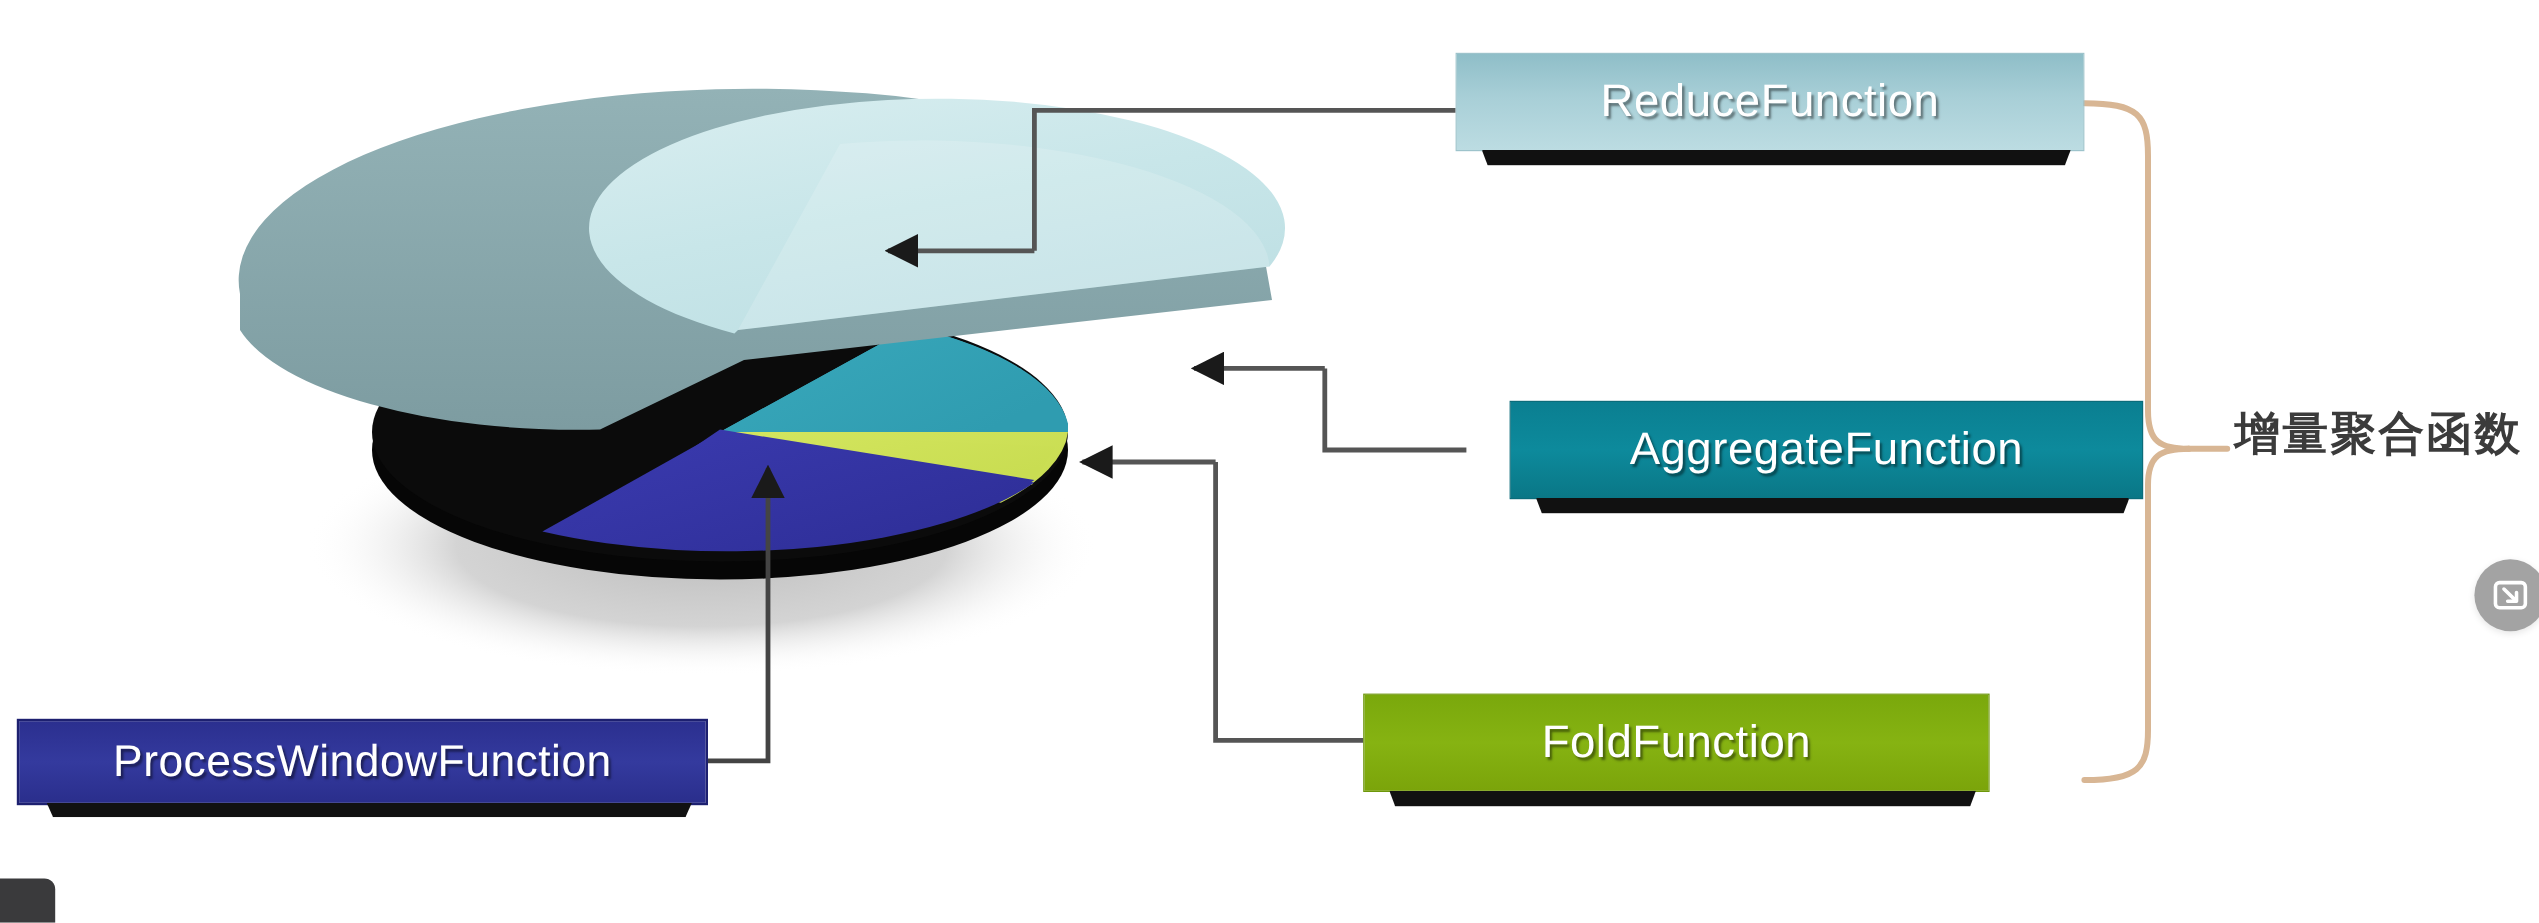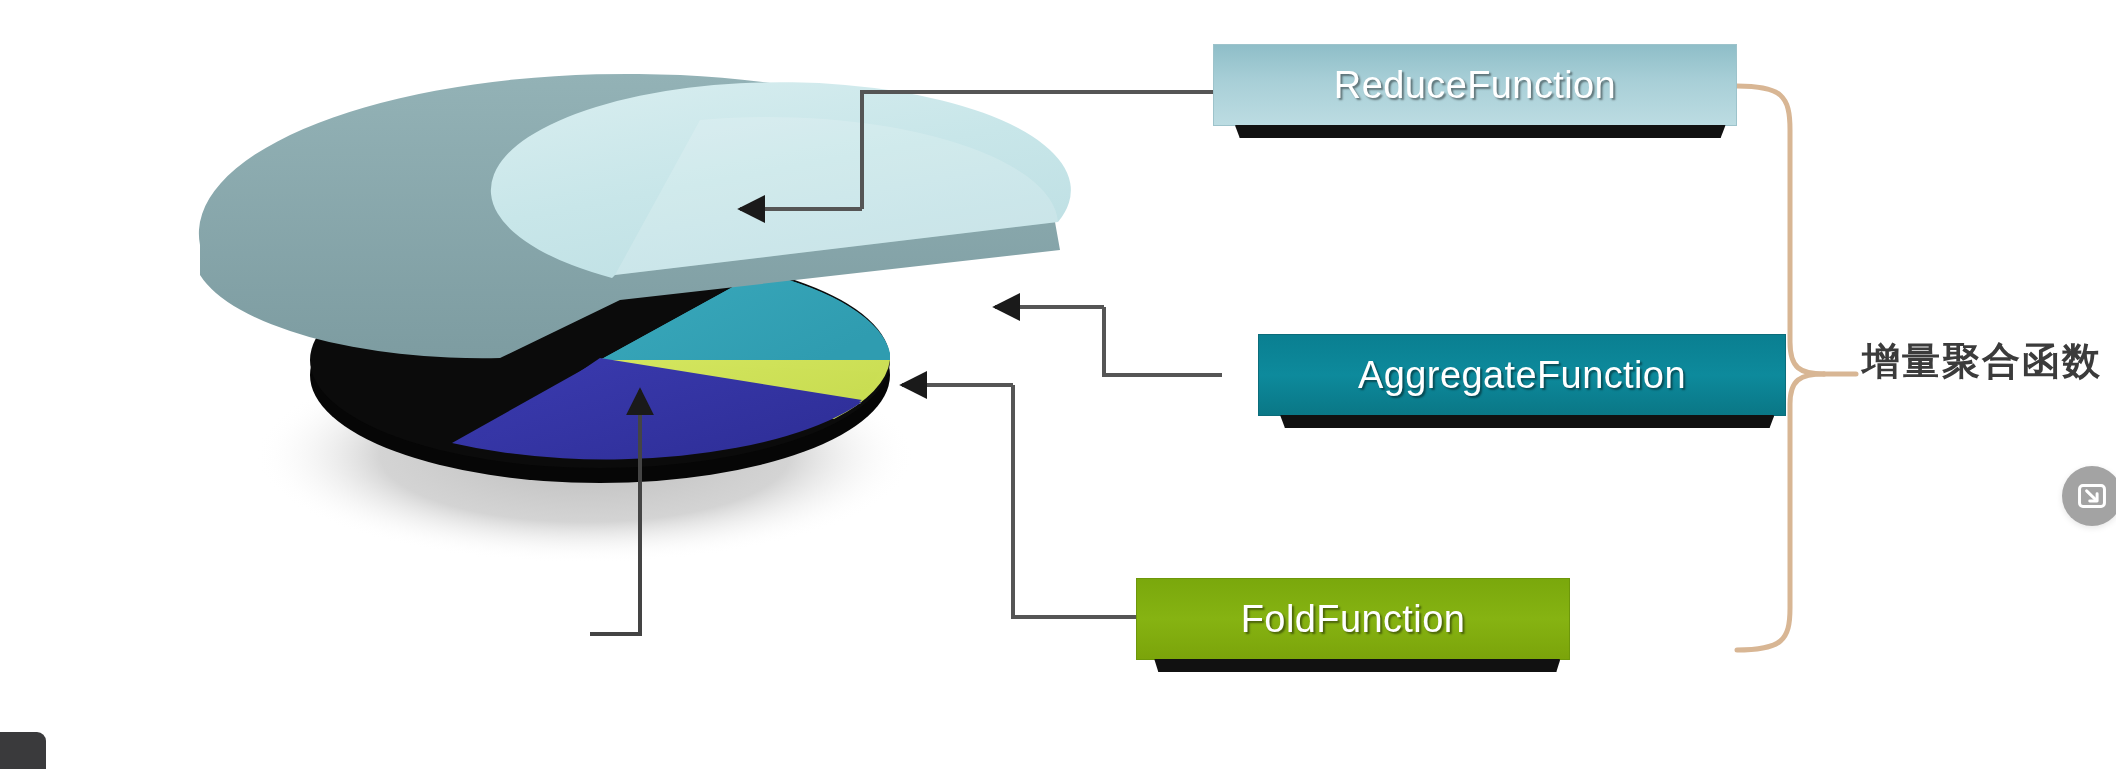--- a/index.html
+++ b/index.html
@@ -62,21 +62,21 @@
   
   #box-aggregate {
     left: 1222px; top: 334px; width: 528px; height: 82px;
     background: linear-gradient(180deg, #0a7f91 0%, #0d8a9c 50%, #0a7786 100%);
     border: 1px solid #0b6c7a;
     font-size: 38px;
     margin-left: 36px;
   }
   
   #box-fold {
-    left: 1136px; top: 578px; width: 434px; height: 82px;
+    left: 1136px; top: 578px; width: 522px; height: 82px;
     background: linear-gradient(180deg, #7aa80c 0%, #86b312 50%, #7ba40a 100%);
     border: 1px solid #6d970a;
     font-size: 38px;
   }
   
   #box-process {
     left: 14px; top: 599px; width: 576px; height: 72px;
     background: linear-gradient(180deg, #2b2f8f 0%, #343a9e 50%, #2a2e8c 100%);
     border: 2px solid #1d2070;
     font-size: 37px;
@@ -240,20 +240,24 @@
   <div class="fnbox" id="box-aggregate">
     <span>AggregateFunction</span>
     <span class="shadowbar"></span>
   </div>
 
   <div class="fnbox" id="box-fold">
     <span>FoldFunction</span>
     <span class="shadowbar"></span>
   </div>
 
+  <div class="fnbox" id="box-process">
+    <span>ProcessWindowFunction</span>
+    <span class="shadowbar"></span>
+  </div>
 
 
   <div class="cn-label" id="label-incremental">增量聚合函数</div>
 
 
   <div id="corner-nub"></div>
 
   <div id="collapse-button">
     <svg width="34" height="34" viewBox="0 0 24 24">
       <rect x="3.2" y="4.6" width="17.6" height="14.8" rx="2.4" fill="none" stroke="#ffffff" stroke-width="2.1"></rect>

